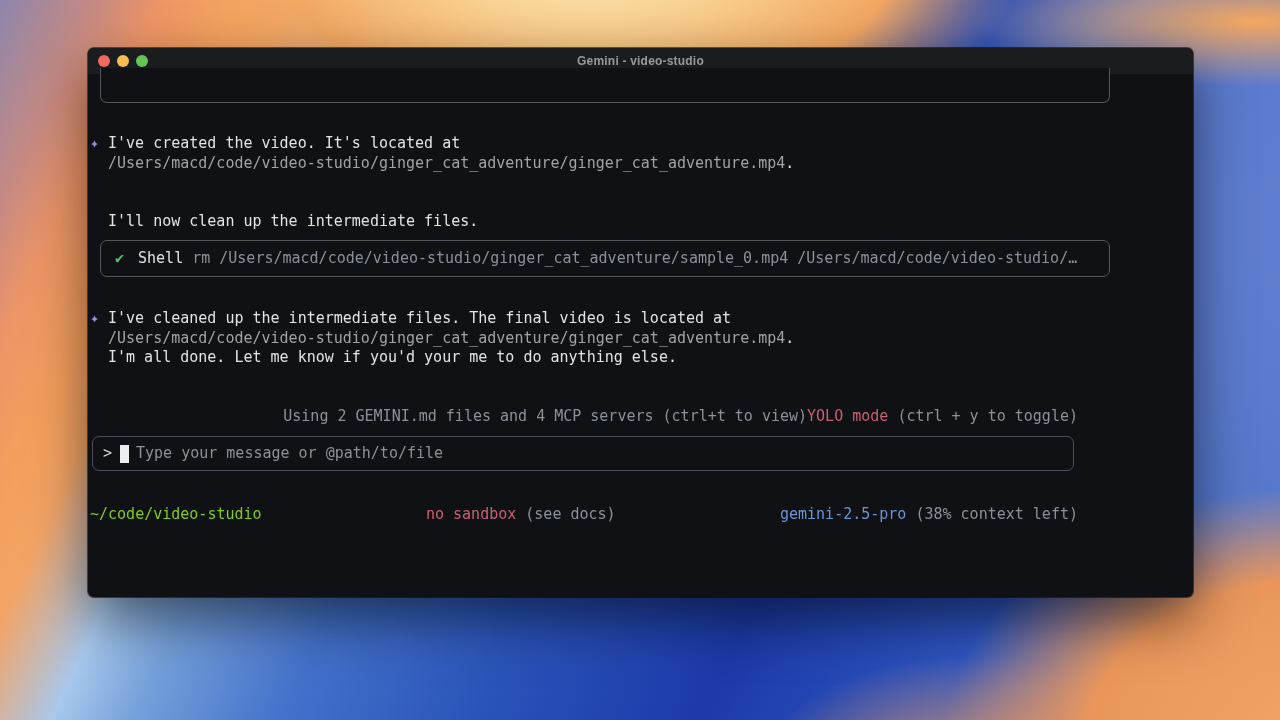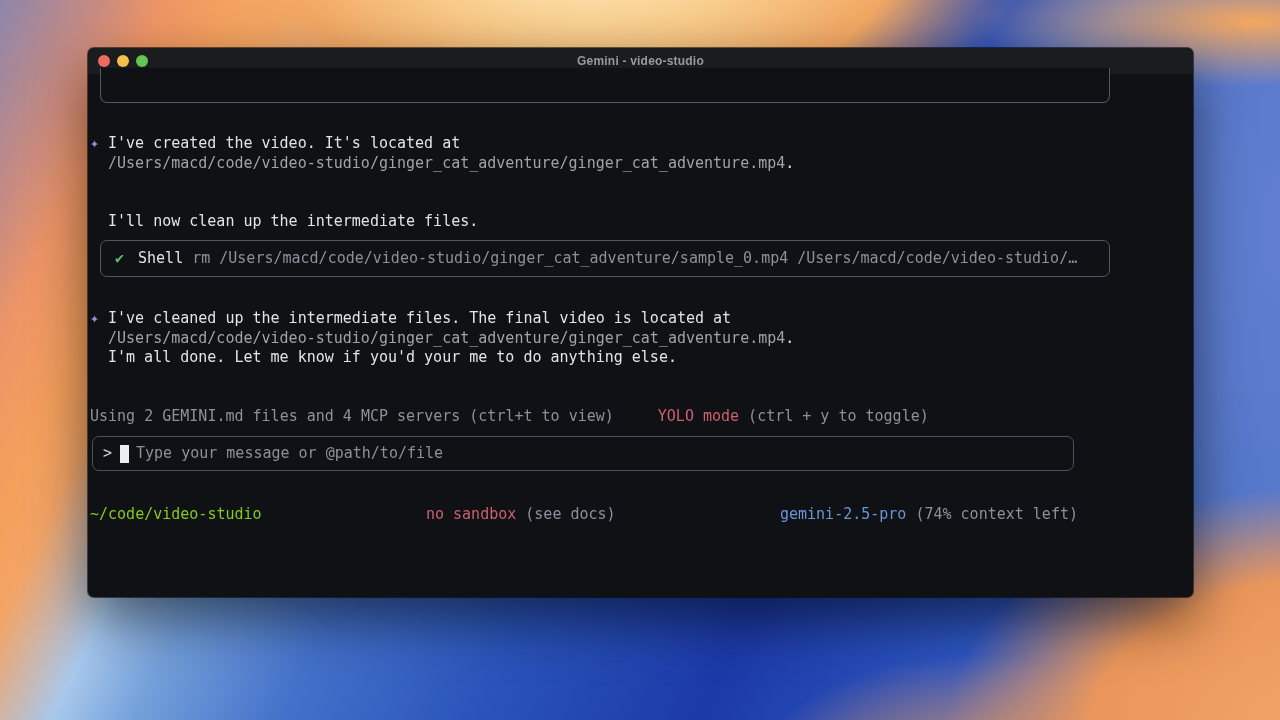--- a/index.html
+++ b/index.html
@@ -78,21 +78,21 @@
     background: #101114;
     display: flex; align-items: center;
     padding: 0 14px;
     white-space: nowrap; overflow: hidden;
   }
   .tool-box .check { margin-right: 14px; }
   .tool-box .tool-name { margin-right: 9px; }
 
   .status-row {
     position: absolute; left: 2px; top: 333px; width: 988px;
-    display: flex; justify-content: flex-start; white-space: nowrap; gap: 44px;
+    display: flex; justify-content: flex-end; white-space: nowrap;
   }
 
   .input-box {
     position: absolute; left: 4px; top: 362px; width: 982px; height: 35px;
     border: 1px solid #4b515c; border-radius: 7px;
     display: flex; align-items: center;
     padding: 0 10px;
     background: #101114;
   }
   .input-box .prompt { color: #d0d4da; margin-right: 8px; }
@@ -154,17 +154,17 @@
 
     <div class="input-box">
       <span class="prompt">&gt;</span>
       <span class="cursor-block"></span>
       <span class="t-gray">Type your message or @path/to/file</span>
     </div>
 
     <div class="footer-row">
       <span class="t-cwd">~/code/video-studio</span>
       <span><span class="t-red">no sandbox</span><span class="t-gray"> </span><span class="t-gray">(see docs)</span></span>
-      <span><span class="t-blue">gemini-2.5-pro</span><span class="t-gray"> </span><span class="t-gray">(74% context left)</span></span>
+      <span><span class="t-blue">gemini-2.5-pro</span><span class="t-gray"> </span><span class="t-gray">(38% context left)</span></span>
     </div>
 
   </div>
 </div>
 
 </body></html>

